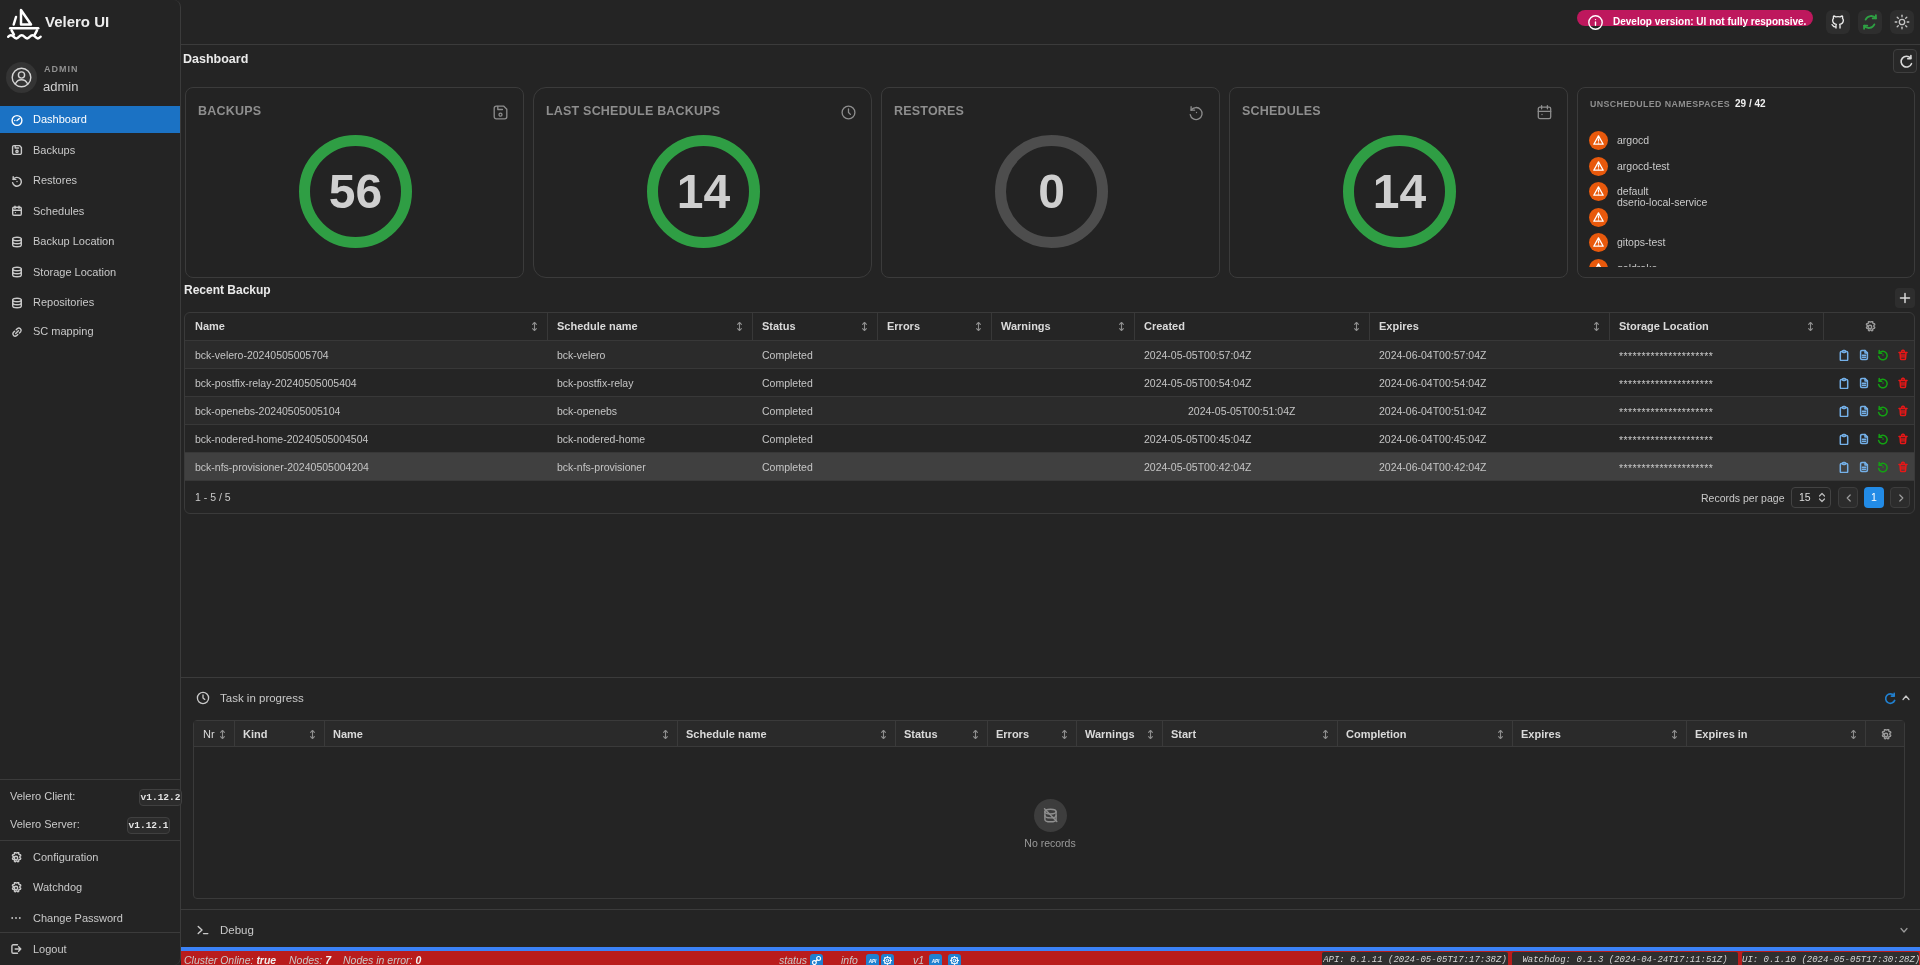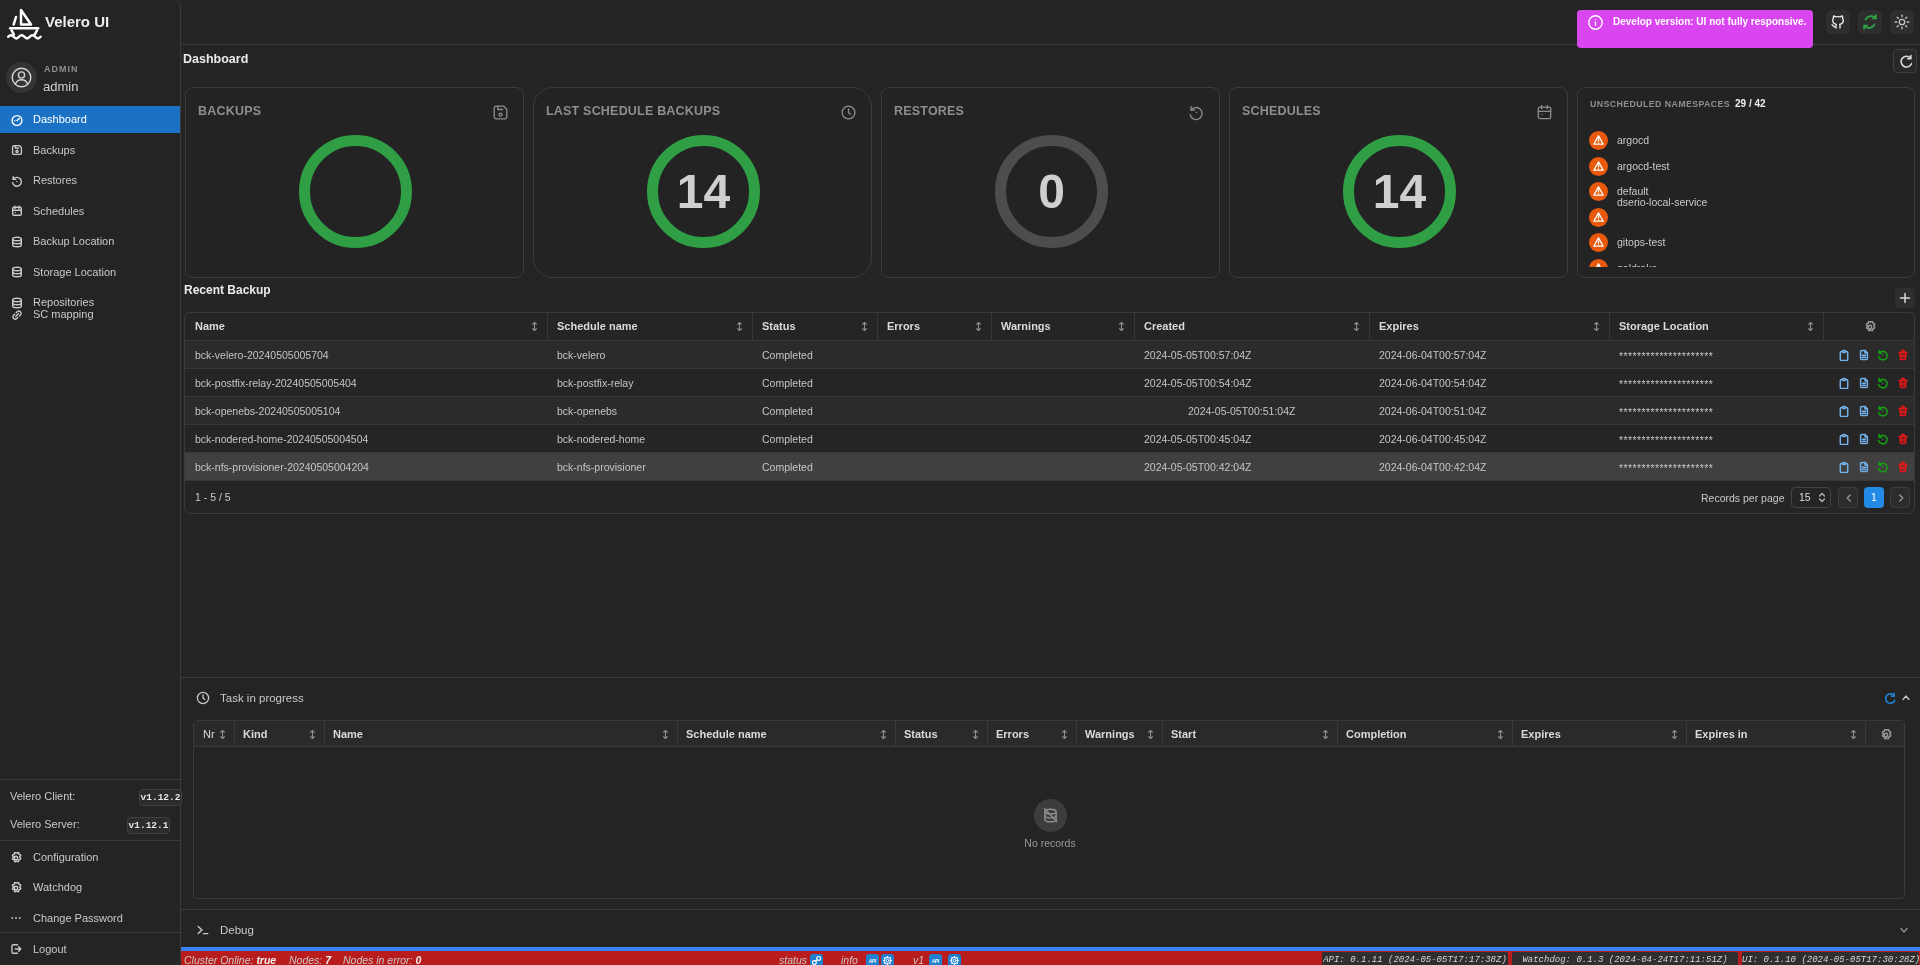--- a/index.html
+++ b/index.html
@@ -113,21 +113,21 @@
           <svg width="12" height="12" viewBox="0 0 12 12" fill="none">
             <g stroke="#c9c9c9" stroke-width="1.4" stroke-linecap="round" stroke-linejoin="round">
               <ellipse cx="6" cy="3" rx="4.3" ry="1.8"></ellipse>
               <path d="M1.7 3 v6 c0 1 1.9 1.8 4.3 1.8 s4.3 -.8 4.3 -1.8 v-6"></path>
               <path d="M1.7 6 c0 1 1.9 1.8 4.3 1.8 s4.3 -.8 4.3 -1.8"></path>
             </g>
           </svg>
         </div>
         <div style="position:absolute;left:33px;top:0;height:27px;line-height:27px;font-size:11px;color:#c9c9c9;">Repositories</div>
       </div>
-      <div style="position:absolute;left:0;top:301px;width:180px;height:27px;">
+      <div style="position:absolute;left:0;top:318px;width:180px;height:27px;">
         <div style="position:absolute;left:11px;top:7.5px;">
           <svg width="12" height="12" viewBox="0 0 12 12" fill="none">
             <g stroke="#c9c9c9" stroke-width="1.4" stroke-linecap="round" stroke-linejoin="round">
               <path d="M5.2 3.8 l1.3 -1.3 a2.3 2.3 0 0 1 3.2 3.2 l-1.3 1.3"></path>
               <path d="M6.8 8.4 l-1.3 1.3 a2.3 2.3 0 0 1 -3.2 -3.2 l1.3 -1.3"></path>
               <path d="M4.7 7.5 l2.7 -2.7"></path>
             </g>
           </svg>
         </div>
         <div style="position:absolute;left:33px;top:0;height:27px;line-height:27px;font-size:11px;color:#c9c9c9;">SC mapping</div>
@@ -179,21 +179,21 @@
             <g stroke="#c9c9c9" stroke-width="1.4" stroke-linecap="round" stroke-linejoin="round">
               <path d="M7.5 1.8 H3.2 a1.3 1.3 0 0 0 -1.3 1.3 v5.8 a1.3 1.3 0 0 0 1.3 1.3 h4.3"></path>
               <path d="M5.2 6 h5.6 M8.6 3.8 l2.2 2.2 l-2.2 2.2"></path>
             </g>
           </svg>
         </div>
         <div style="position:absolute;left:33px;top:0;height:27px;line-height:27px;font-size:11px;color:#c9c9c9;">Logout</div>
       </div>
     </div>
     <div style="position:absolute;left:181px;top:44px;width:1739px;border-top:1px solid #3b3b3b;"></div>
-    <div style="position:absolute;left:1577px;top:10px;width:236px;height:38px;background:#d946ef;border-radius:4px;">
+    <div style="position:absolute;left:1577px;top:10px;width:236px;height:16px;background:#be185d;border-radius:9px;">
       <div style="position:absolute;left:10px;top:3.5px;">
         <svg width="17" height="17" viewBox="0 0 17 17" fill="none">
           <g stroke="#fff" stroke-width="1.4" stroke-linecap="round" stroke-linejoin="round">
             <circle cx="8.5" cy="8.5" r="6.7"></circle>
             <path d="M8.5 8 v3.3"></path>
             <path d="M8.5 5.6 h.01"></path>
           </g>
         </svg>
       </div>
       <div style="position:absolute;left:36px;top:0;height:24px;line-height:24px;font-size:10px;font-weight:bold;color:#fff;">Develop version: UI not fully responsive.</div>
@@ -252,22 +252,23 @@
       <div style="position:absolute;right:14px;top:16px;">
         <svg width="17" height="17" viewBox="0 0 17 17" fill="none">
           <g stroke="#8e8e8e" stroke-width="1.3" stroke-linecap="round" stroke-linejoin="round">
             <path d="M11.8 2.2 H4.2 A2 2 0 0 0 2.2 4.2 v8.6 a2 2 0 0 0 2 2 h8.6 a2 2 0 0 0 2 -2 V5.2 Z"></path>
             <circle cx="8.5" cy="10.7" r="1.5"></circle>
             <path d="M5.8 2.4 v3.1 h4.7"></path>
           </g>
         </svg>
       </div>
       <div style="position:absolute;left:113.0px;top:47px;width:91px;height:91px;border:11px solid #2f9e44;border-radius:50%;"></div>
-    </div>
-    <div style="position:absolute;left:533px;top:87px;width:339px;height:191px;background:#232323;border:1px solid #3b3b3b;border-radius:20px;box-sizing:border-box;padding-left:12px;">
+      <div style="position:absolute;left:113.0px;top:47px;width:113px;height:113px;line-height:113px;text-align:center;font-size:48px;font-weight:bold;color:#cfcfcf;">56</div>
+    </div>
+    <div style="position:absolute;left:533px;top:87px;width:339px;height:191px;background:#232323;border:1px solid #3b3b3b;border-radius:13px;box-sizing:border-box;padding-left:12px;">
       <div style="position:absolute;left:12px;top:16px;font-size:12.5px;font-weight:bold;color:#8e8e8e;letter-spacing:.2px;">LAST SCHEDULE BACKUPS</div>
       <div style="position:absolute;right:14px;top:16px;">
         <svg width="17" height="17" viewBox="0 0 17 17" fill="none">
           <g stroke="#8e8e8e" stroke-width="1.3" stroke-linecap="round" stroke-linejoin="round">
             <circle cx="8.5" cy="8.5" r="6.4"></circle>
             <path d="M8.5 4.8 v3.7 l1.9 1.9"></path>
           </g>
         </svg>
       </div>
       <div style="position:absolute;left:113.0px;top:47px;width:91px;height:91px;border:11px solid #2f9e44;border-radius:50%;"></div>

